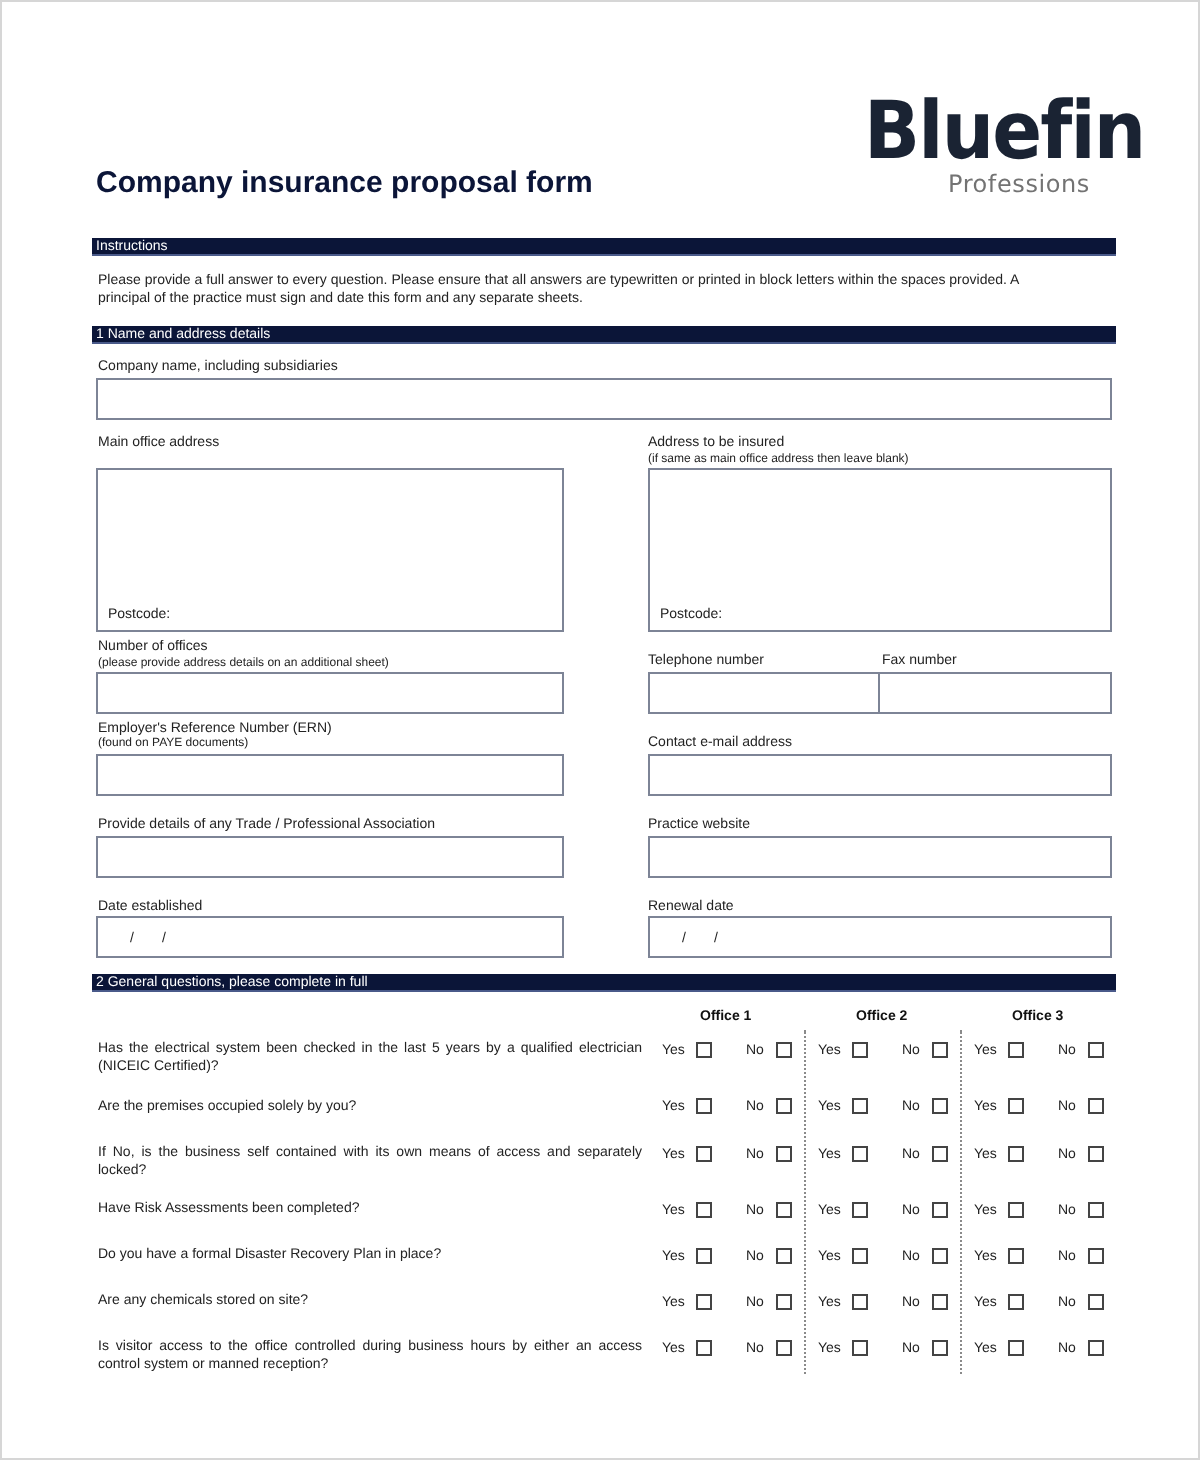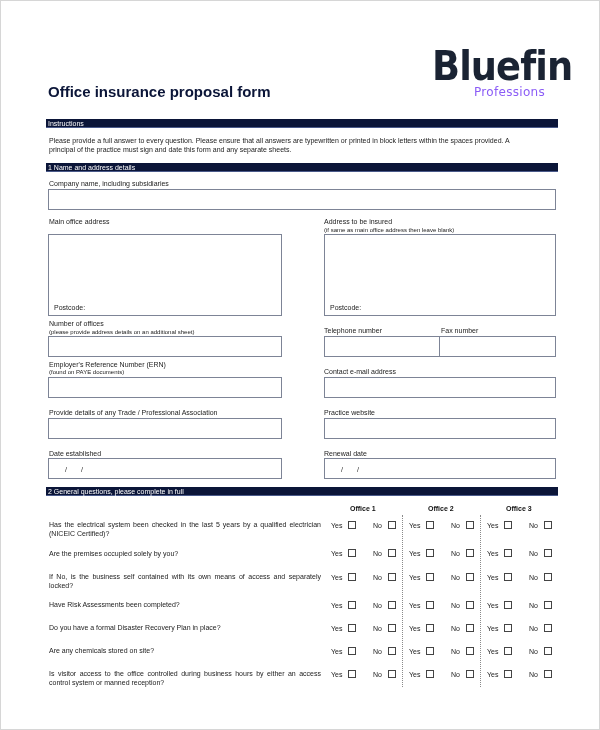--- a/index.html
+++ b/index.html
@@ -16,21 +16,21 @@
     left: 48px; top: 83px; font-size: 15px; font-weight: bold; color: #0b1538;
     letter-spacing: 0px;
   }
   .logo { left: 430px; top: 44px; width: 126px; height: 58px; }
   .logo-main {
     position: absolute; left: 2px; top: 0px; font-size: 40px; font-weight: bold; color: #1a2333;
     letter-spacing: -1px; line-height: 44px; font-family: "DejaVu Sans", sans-serif;
     transform: scaleX(0.92); transform-origin: left;
   }
   .logo-sub {
-    position: absolute; left: 44px; top: 41px; font-size: 12px; color: #8b5cf6; letter-spacing: 0.3px;
+    position: absolute; left: 44px; top: 41px; font-size: 12px; color: #737373; letter-spacing: 0.3px;
     font-family: "DejaVu Sans", sans-serif;
   }
   .bar {
     left: 46px; width: 512px; height: 9px; background: #0b1538; color: #ffffff;
     font-size: 7px; line-height: 9px; padding-left: 2px; box-sizing: border-box;
     border-bottom: 1px solid #4a5a8a;
   }
   .small { font-size: 7px; color: #222; line-height: 9px; }
   .tiny { font-size: 6px; color: #222; line-height: 7px; }
   .box {
@@ -44,21 +44,21 @@
   .cb {
     position: absolute; width: 8px; height: 8px; border: 1px solid #444; background: #fff; box-sizing: border-box;
   }
   .question { position: absolute; left: 49px; width: 272px; font-size: 7px; color: #222; line-height: 9px; text-align: justify; }
 </style>
 </head>
 <body>
 
 <div class="page-frame"></div>
 
-<div class="abs title">Office insurance proposal form</div>
+<div class="abs title">Company insurance proposal form</div>
 <div class="abs logo">
   <span class="logo-main">Bluefin</span>
   <span class="logo-sub">Professions</span>
 </div>
 
 <div class="abs bar" style="top:119px;">Instructions</div>
 <div class="abs small" style="left:49px; top:136px; width:512px; white-space:nowrap;">Please provide a full answer to every question.  Please ensure that all answers are typewritten or printed in block letters within the spaces provided.  A</div>
 <div class="abs small" style="left:49px; top:145px; width:512px; white-space:nowrap;">principal of the practice must sign and date this form and any separate sheets.</div>
 
 <div class="abs bar" style="top:163px;">1 Name and address details</div>

